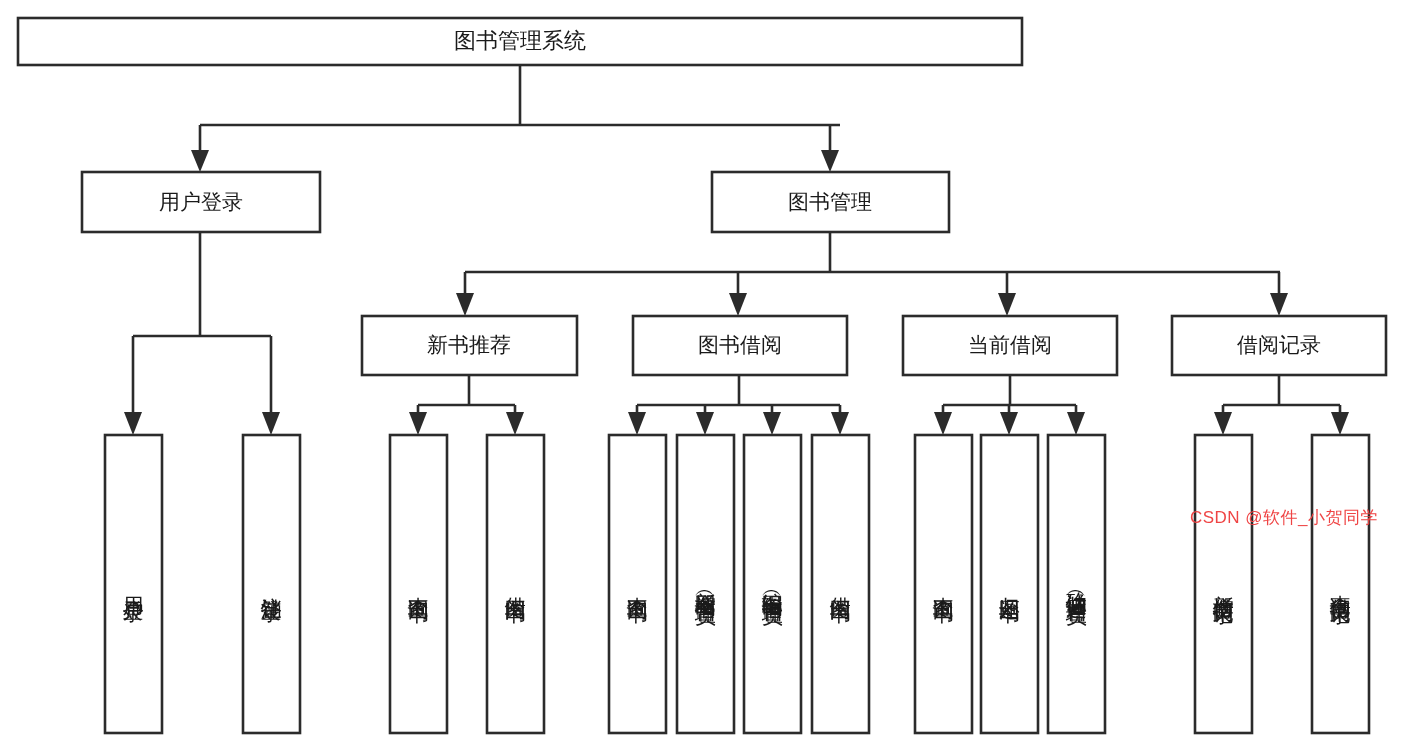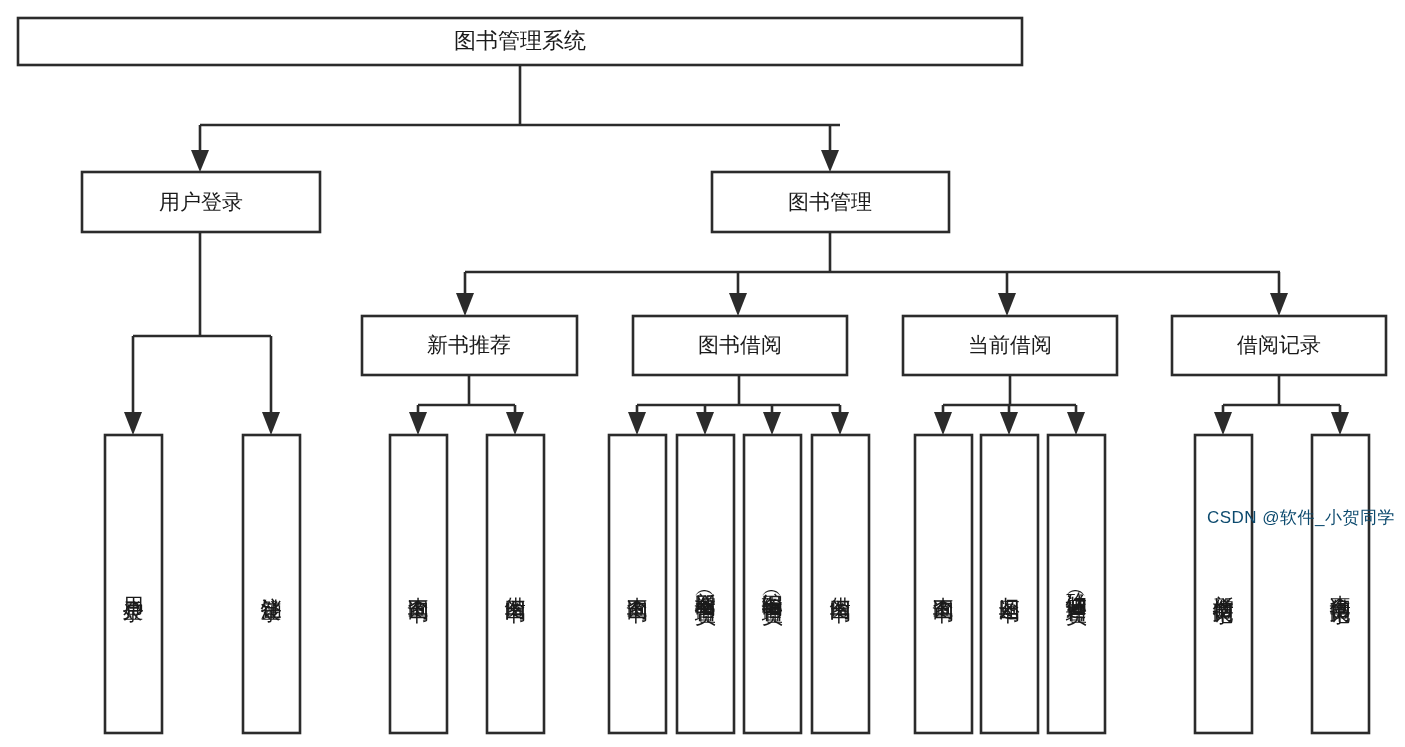--- a/index.html
+++ b/index.html
@@ -62,25 +62,25 @@
     letter-spacing: 2px;
     display: flex;
     align-items: center;
     justify-content: center;
     text-align: center;
     white-space: nowrap;
     pointer-events: none;
   }
   .watermark {
     position: absolute;
-    right: 10px;
+    right: 27px;
     bottom: 6px;
     font-family: "Liberation Sans", "DejaVu Sans", sans-serif;
     font-size: 17px;
-    color: #0c4a6e;
+    color: #ef4444;
     letter-spacing: 0.5px;
     user-select: none;
     white-space: nowrap;
   }
 </style>
 </head>
 <body>
 
 <div id="diagram-root">
 

